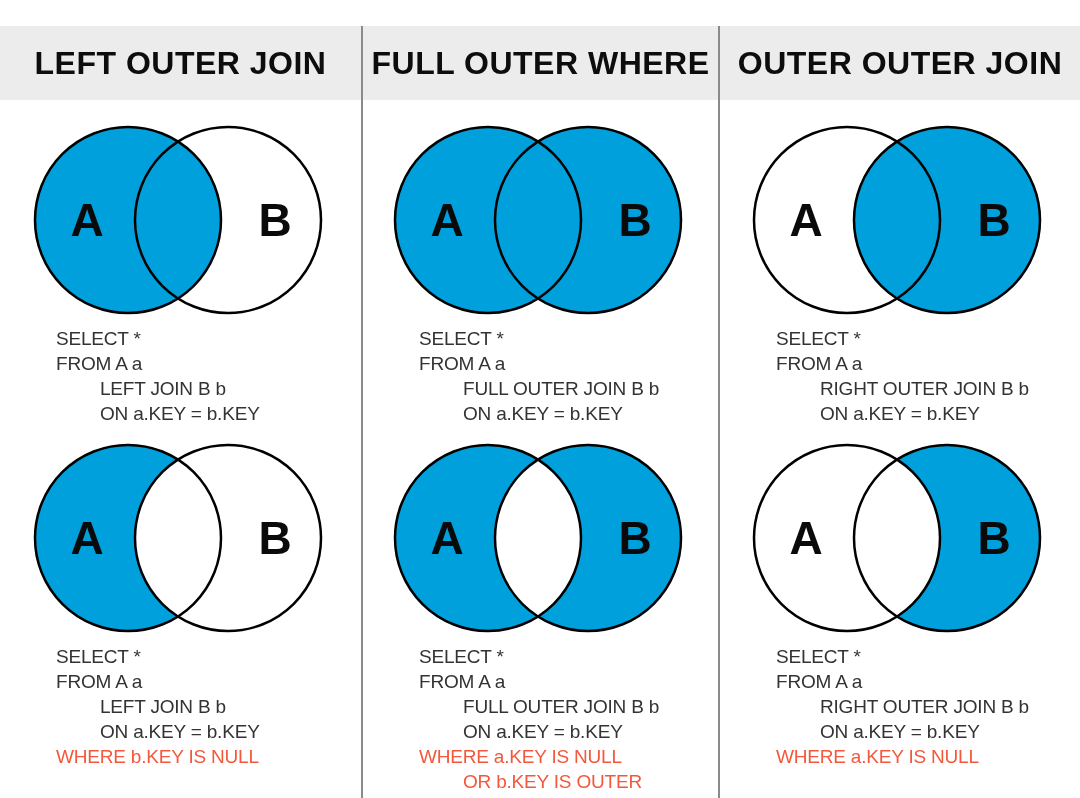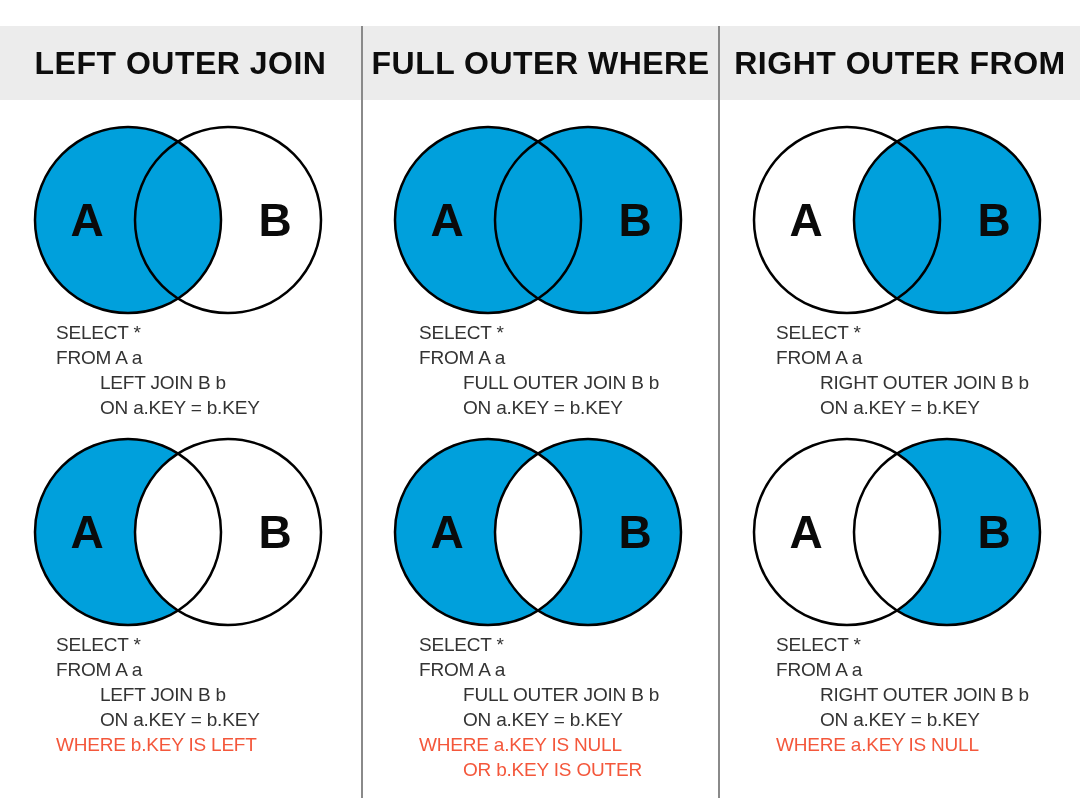--- a/index.html
+++ b/index.html
@@ -33,21 +33,21 @@
   .venn-svg{display:block;width:300px;height:196px;margin:22px auto 0;}
   .venn2{margin-top:14px;}
   .f-blue{fill:var(--circle-fill);}
   .f-white{fill:#ffffff;}
   .outline{fill:none;stroke:#000;stroke-width:2.5;}
   .vlabel{
     font-family:"Liberation Sans",sans-serif;font-size:46px;font-weight:bold;
     fill:#0a0a0a;text-anchor:middle;
   }
   .sql{
-    margin:2px 0 0;padding-left:56px;
+    margin:8px 0 0;padding-left:56px;
     font-size:19px;line-height:25px;color:var(--sql-text);
     letter-spacing:-0.2px;
   }
   .line{white-space:pre;}
   .line.indent{padding-left:44px;}
   .line.red{color:var(--where-clause);}
 </style>
 </head>
 <body>
 
@@ -88,21 +88,21 @@
         <circle class="outline" cx="197" cy="98" r="93"></circle>
         <text class="vlabel" x="56" y="114">A</text>
         <text class="vlabel" x="244" y="114">B</text>
       </svg>
 
       <div class="sql">
         <div class="line">SELECT *</div>
         <div class="line">FROM A a</div>
         <div class="line indent">LEFT JOIN B b</div>
         <div class="line indent">ON a.KEY = b.KEY</div>
-        <div class="line red">WHERE b.KEY IS LEFT</div>
+        <div class="line red">WHERE b.KEY IS NULL</div>
       </div>
     </section>
 
     <section class="col mid">
       <header class="colhead">
         <h1>FULL OUTER WHERE</h1>
       </header>
 
       <svg class="venn-svg" viewBox="0 0 300 196">
         <circle class="f-blue" cx="97" cy="98" r="93"></circle>
@@ -140,21 +140,21 @@
         <div class="line">FROM A a</div>
         <div class="line indent">FULL OUTER JOIN B b</div>
         <div class="line indent">ON a.KEY = b.KEY</div>
         <div class="line red">WHERE a.KEY IS NULL</div>
         <div class="line red indent">OR b.KEY IS OUTER</div>
       </div>
     </section>
 
     <section class="col">
       <header class="colhead">
-        <h1>RIGHT OUTER FROM</h1>
+        <h1>OUTER OUTER JOIN</h1>
       </header>
 
       <svg class="venn-svg" viewBox="0 0 300 196">
         <circle class="f-white" cx="97" cy="98" r="93"></circle>
         <circle class="f-blue" cx="197" cy="98" r="93"></circle>
         <circle class="outline" cx="97" cy="98" r="93"></circle>
         <circle class="outline" cx="197" cy="98" r="93"></circle>
         <text class="vlabel" x="56" y="114">A</text>
         <text class="vlabel" x="244" y="114">B</text>
       </svg>

